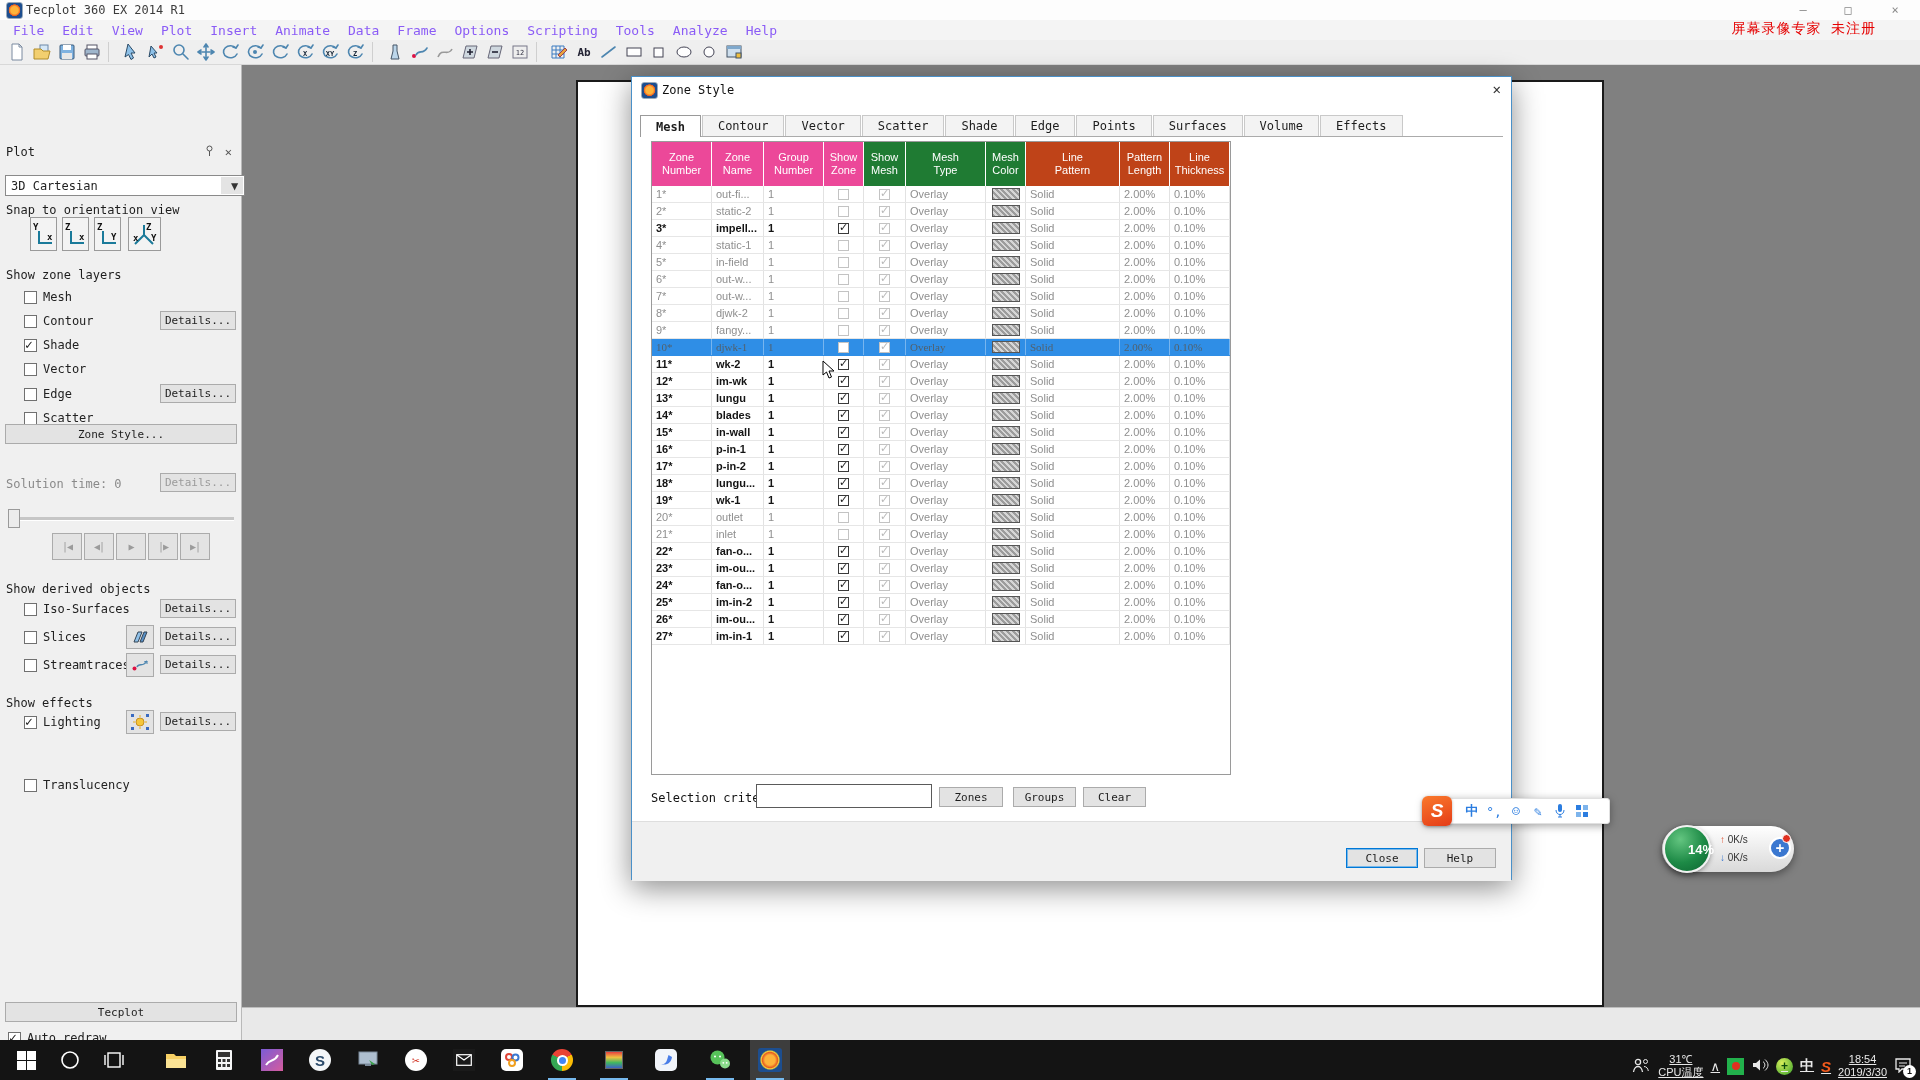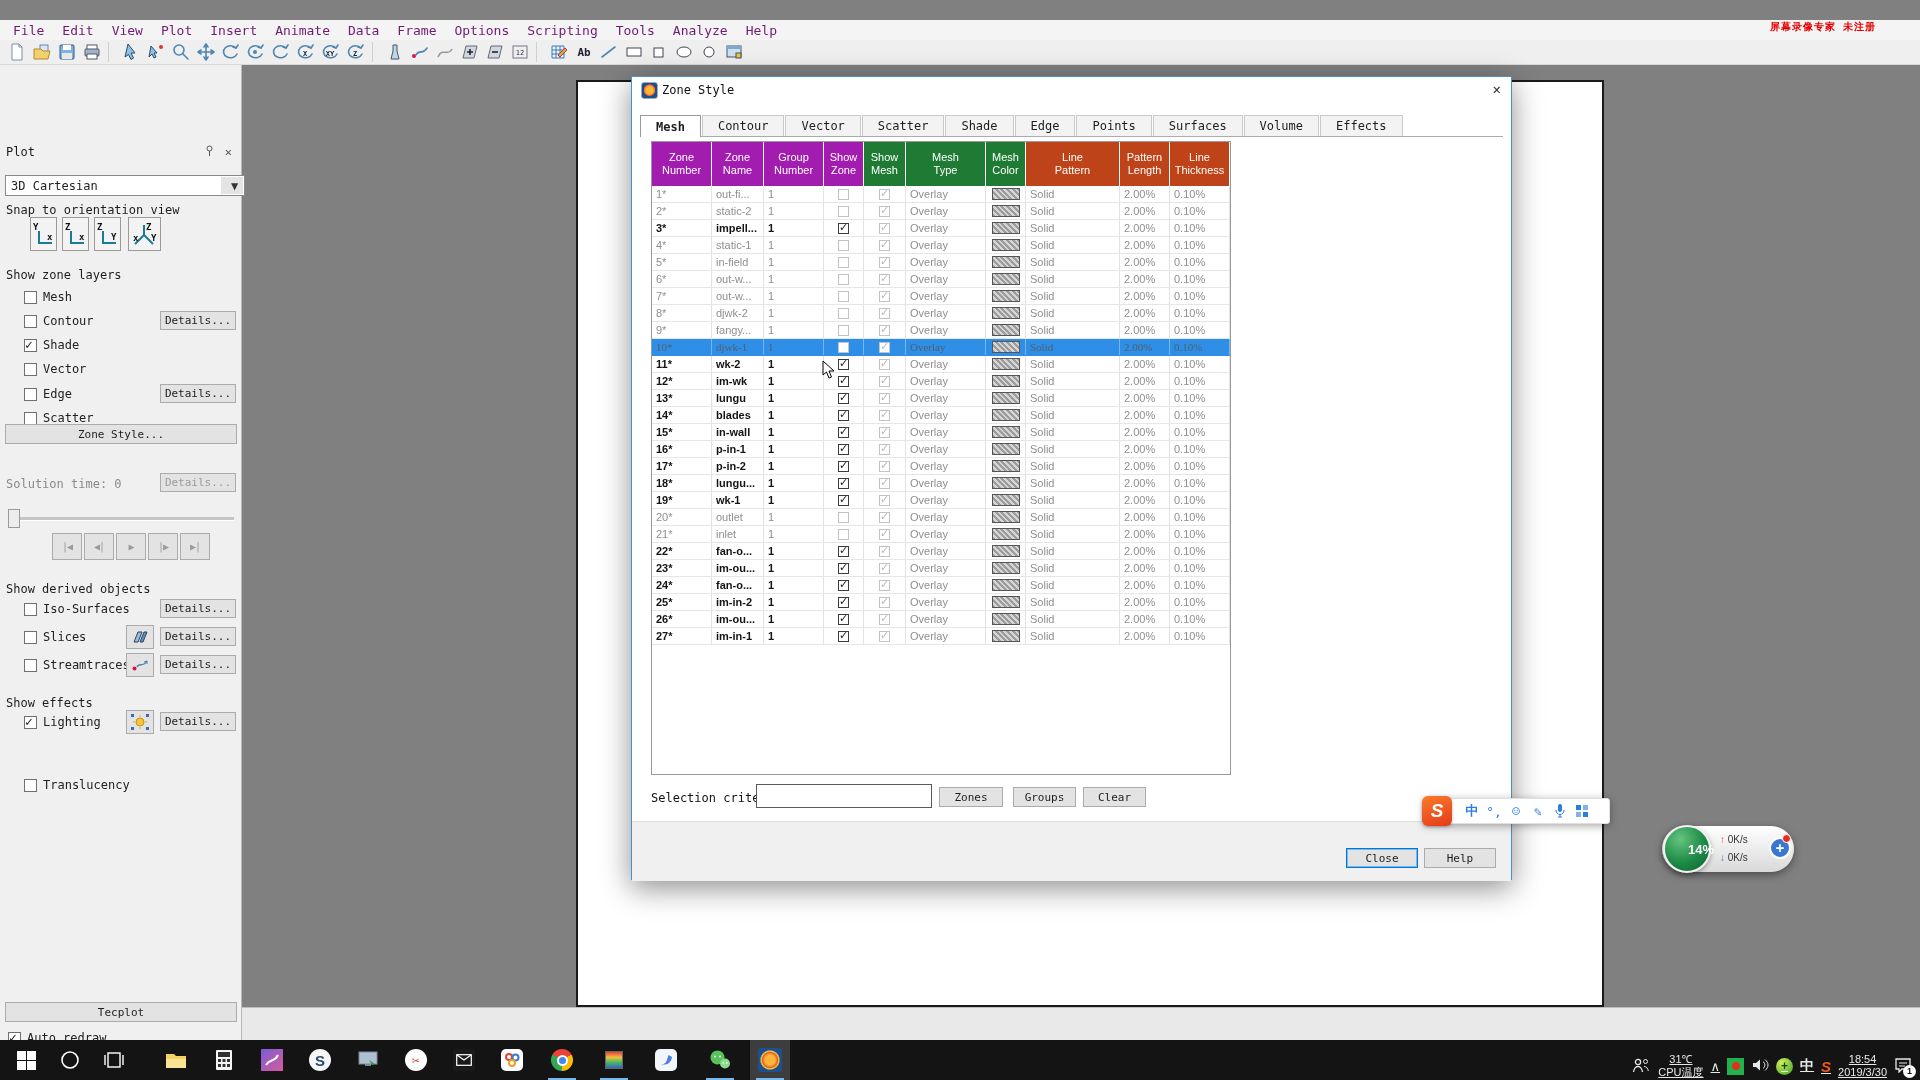--- a/index.html
+++ b/index.html
@@ -7,22 +7,22 @@
     font-family:"DejaVu Sans Mono",monospace;font-size:12px;color:#222;-webkit-font-smoothing:antialiased;}
   .abs{position:absolute;}
 
   
   .titlebar{left:0;top:0;width:1920px;height:20px;background:#fdfdfd;}
   .titlebar .apptitle{position:absolute;left:26px;top:3px;font-size:12px;color:#3c3c3c;}
   .tp-logo{position:absolute;left:6px;top:2px;width:15px;height:15px;border-radius:3px;border:1px solid #9ab;
     background:radial-gradient(circle at 50% 48%, #ffb43a 0 34%, #e85c20 52%, #1d4e8f 56% 100%);}
   .wbtn{position:absolute;top:0;width:34px;height:19px;display:flex;align-items:center;justify-content:center;color:#8a8a8a;font-size:12px;}
   .menubar{left:0;top:20px;width:1920px;height:20px;background:#f4f4f4;display:flex;align-items:center;padding-left:4px;box-sizing:border-box;}
-  .menu-item{padding:0 9px;color:#701a75;font-size:13px;}
-  .rec-note{top:20px;right:44px;font-size:10px;font-weight:bold;color:#e50000;letter-spacing:1px;}
+  .menu-item{padding:0 9px;color:#8b5cf6;font-size:13px;}
+  .rec-note{top:20px;right:44px;font-size:14px;font-weight:normal;color:#e50000;letter-spacing:1px;}
   .toolbar{left:0;top:40px;width:1920px;height:25px;background:#efefef;border-bottom:1px solid #d8d8d8;display:flex;align-items:center;padding-left:4px;box-sizing:border-box;}
   .tool{width:25px;height:22px;display:flex;align-items:center;justify-content:center;}
   .tsep{width:7px;height:20px;border-left:1px solid #cfcfcf;margin:0 2px 0 4px;}
 
   
   .sidebar{left:0;top:65px;width:242px;height:975px;background:#f0f0f0;border-right:1px solid #b9b9b9;box-sizing:border-box;}
   .sb-label{position:absolute;color:#1d1d1d;font-size:12px;white-space:nowrap;}
   .sb-dim{color:#8a8a8a;}
   .panel-x{position:absolute;top:80px;color:#555;font-size:12px;}
   .dropdown{position:absolute;left:5px;top:110px;width:240px;height:21px;background:#fff;border:1px solid #8a8a8a;display:flex;align-items:center;box-sizing:border-box;}
@@ -53,21 +53,21 @@
   .dialog{left:631px;top:76px;width:881px;height:804px;background:#fff;border:1px solid #4a90c8;box-shadow:0 8px 28px rgba(0,0,0,.45);box-sizing:border-box;z-index:5;}
   .dlg-title{position:absolute;left:30px;top:6px;font-size:12px;color:#111;}
   .dlg-close{position:absolute;right:10px;top:4px;font-size:14px;color:#333;}
   .dlg-tabs{position:absolute;left:8px;top:38px;right:8px;height:21px;display:flex;border-bottom:1px solid #ababab;}
   .dlg-tab{padding:0 15px;height:20px;display:flex;align-items:center;font-size:12px;color:#1d1d1d;border:1px solid #c9c9c9;border-bottom:none;background:#f3f3f3;margin-right:1px;}
   .dlg-tab.active{background:#fff;font-weight:bold;height:21px;border-color:#9a9a9a;}
   .ztable{position:absolute;left:19px;top:64px;width:580px;height:634px;border:1px solid #9a9a9a;box-sizing:border-box;overflow:hidden;background:#fff;}
   .zhead{display:grid;grid-template-columns:60px 52px 60px 40px 42px 80px 40px 94px 50px 60px;height:44px;}
   .zh-cell{display:flex;flex-direction:column;align-items:center;justify-content:center;color:#fff;
     font-family:"Liberation Sans",sans-serif;font-size:11px;line-height:13px;border-right:1px solid #fff;box-sizing:border-box;}
-  .zh-blue{background:#a21caf;} .zh-green{background:#1f7b33;} .zh-orange{background:#bf4318;}
+  .zh-blue{background:#ec4899;} .zh-green{background:#1f7b33;} .zh-orange{background:#bf4318;}
   .trow{display:grid;grid-template-columns:60px 52px 60px 40px 42px 80px 40px 94px 50px 60px;height:17px;
     font-family:"Liberation Sans",sans-serif;font-size:11px;color:#8f8f8f;border-bottom:1px solid #e6e6e6;box-sizing:border-box;}
   .td{display:flex;align-items:center;border-right:1px solid #e2e2e2;box-sizing:border-box;padding-left:4px;overflow:hidden;white-space:nowrap;}
   .td.ctr{justify-content:center;padding-left:0;}
   .r-on .c-strong{color:#141414;font-weight:bold;}
   .r-sel{background:#2f8ee6;color:#51616e;border-bottom-color:#2f8ee6;}
   .r-sel .td{border-right-color:rgba(255,255,255,.35);font-family:Liberation Serif, serif;}
   .tcb{width:11px;height:11px;border:1px solid #c3c3c3;background:#fff;position:relative;box-sizing:border-box;flex:none;}
   .tcb.k:after{content:"✓";position:absolute;left:0;top:-3px;font-size:11px;}
   .tcb.dark{border-color:#3a3a3a;} .tcb.dark:after{color:#1a1a1a;}
@@ -104,20 +104,27 @@
   .tb-app .ul{position:absolute;left:6px;right:6px;bottom:0;height:2px;background:#76b9ed;}
   .tray{position:absolute;right:2px;top:0;height:52px;display:flex;align-items:center;gap:7px;color:#e8e8e8;font-family:"Liberation Sans",sans-serif;text-decoration:underline;}
   .tray-txt{font-size:11px;line-height:13px;text-align:center;}
   .badge{position:absolute;right:-4px;bottom:-2px;width:13px;height:13px;border-radius:50%;background:#fff;color:#111;font-size:9px;display:flex;align-items:center;justify-content:center;font-weight:bold;}
 </style>
 </head>
 <body>
 
 <div class="screen">
 
+  <div class="abs titlebar">
+    <span class="tp-logo"></span>
+    <span class="apptitle">Tecplot 360 EX 2014 R1</span>
+    <span class="wbtn" style="right:100px;">–</span>
+    <span class="wbtn" style="right:55px;">□</span>
+    <span class="wbtn" style="right:8px;">×</span>
+  </div>
 
   <div class="abs menubar">
       <span class="menu-item">File</span>
       <span class="menu-item">Edit</span>
       <span class="menu-item">View</span>
       <span class="menu-item">Plot</span>
       <span class="menu-item">Insert</span>
       <span class="menu-item">Animate</span>
       <span class="menu-item">Data</span>
       <span class="menu-item">Frame</span>

